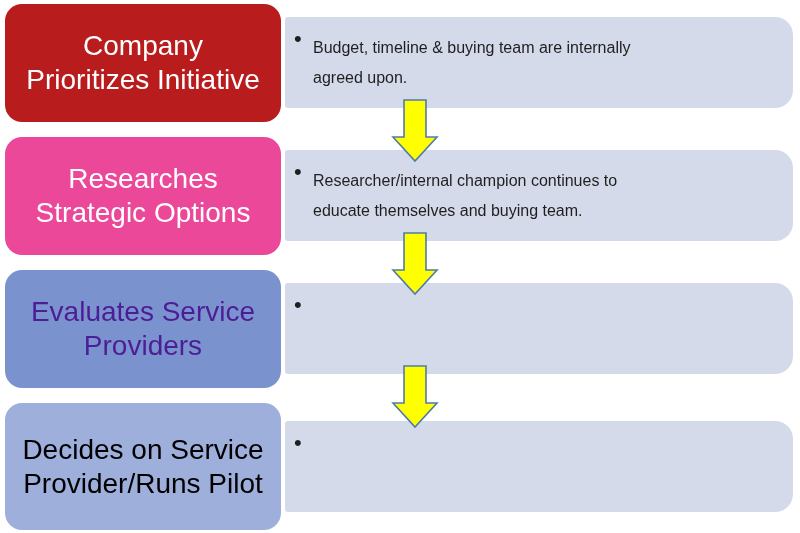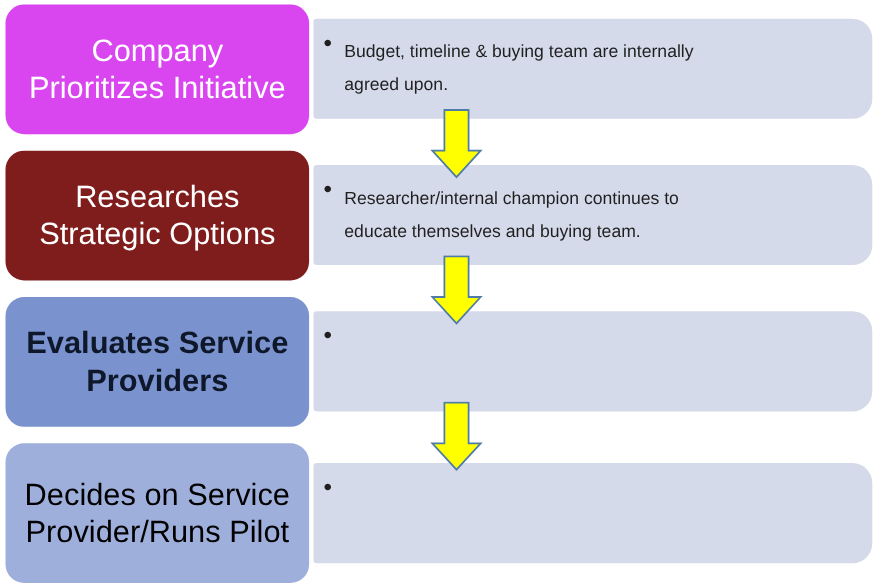--- a/index.html
+++ b/index.html
@@ -67,46 +67,46 @@
     width: 48px;
     height: 64px;
   }
 </style>
 </head>
 <body>
 
 <div class="canvas" style="background: rgb(255, 255, 255);">
 
   <div class="row" style="top:4px; height:118px;">
-    <div class="stage" style="background: #d946ef; align-items: center;">
+    <div class="stage" style="background: #b91c1c; align-items: center;">
       <div class="stage-title" style="color: rgb(255, 255, 255);">Company
 Prioritizes Initiative</div>
     </div>
     <div class="detail" style="top: 13px; background: rgb(213, 218, 234);">
       <span class="bullet">•</span>
       <span class="detail-text">Budget, timeline &amp; buying team are internally
 agreed upon.</span>
     </div>
   </div>
 
   <div class="row" style="top:137px; height:118px;">
-    <div class="stage" style="background: #7f1d1d;">
+    <div class="stage" style="background: #ec4899;">
       <div class="stage-title" style="color: rgb(255, 255, 255);">Researches
 Strategic Options</div>
     </div>
     <div class="detail" style="top: 13px; background: rgb(213, 218, 234);">
       <span class="bullet">•</span>
       <span class="detail-text">Researcher/internal champion continues to
 educate themselves and buying team.</span>
     </div>
   </div>
 
   <div class="row" style="top:270px; height:118px;">
     <div class="stage" style="background: rgb(122, 147, 207);">
-      <div class="stage-title" style="color: #0f172a; font-weight: bold;">Evaluates Service
+      <div class="stage-title" style="color: #4c1d95;">Evaluates Service
 Providers</div>
     </div>
     <div class="detail" style="top: 13px; background: rgb(213, 218, 234);">
       <span class="bullet">•</span>
     </div>
   </div>
 
   <div class="row" style="top:403px; height:127px;">
     <div class="stage" style="background: rgb(159, 175, 220);">
       <div class="stage-title" style="color: #000000;">Decides on Service

